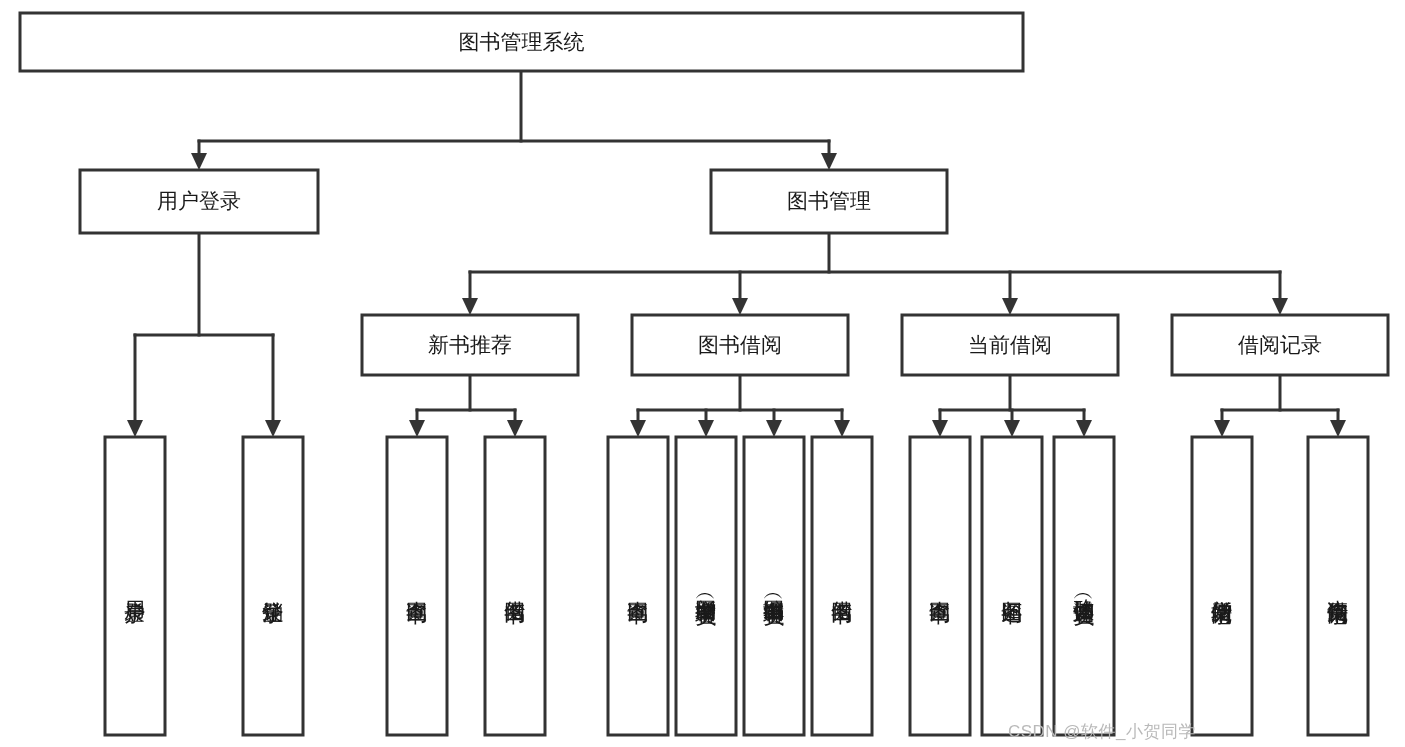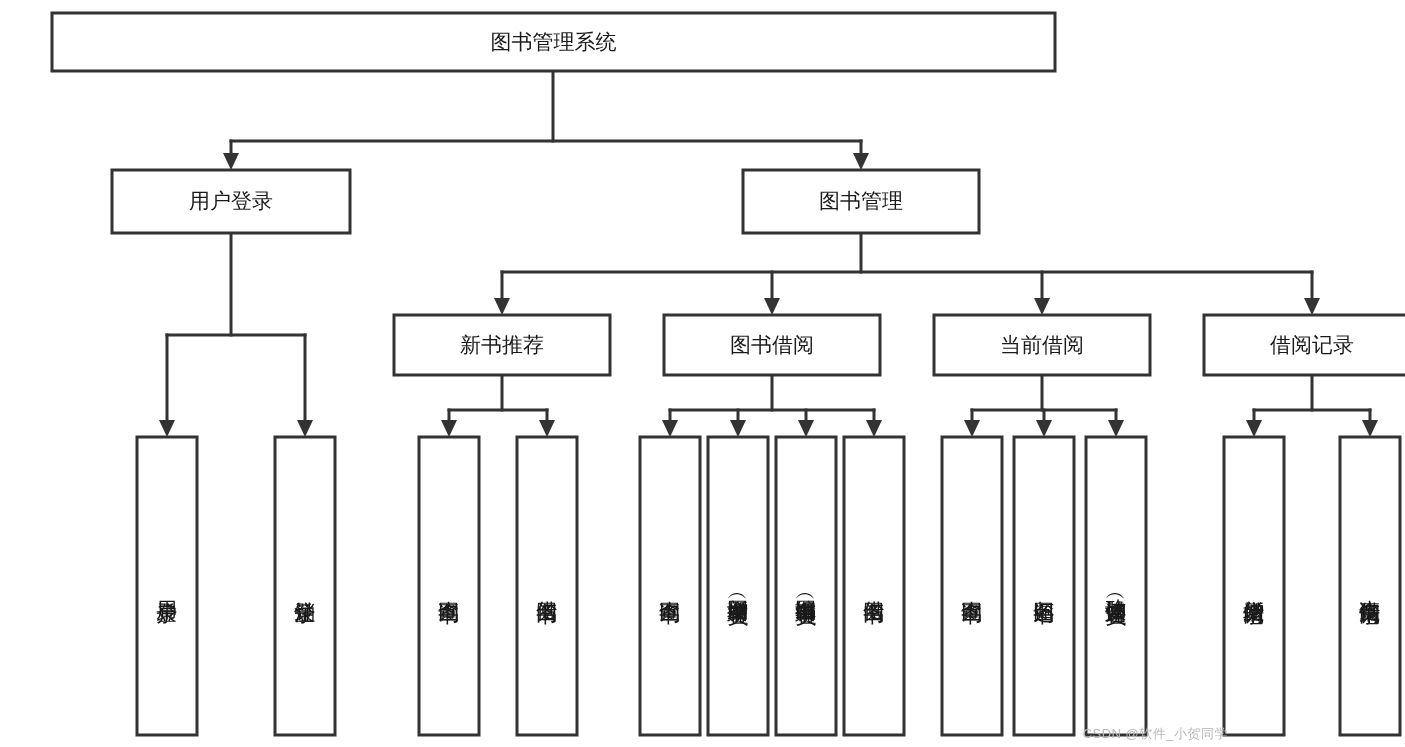--- a/index.html
+++ b/index.html
@@ -12,21 +12,20 @@
     height: 747px;
     font-family: "Liberation Sans", "DejaVu Sans", sans-serif;
     overflow: hidden;
     position: relative;
   }
   #diagram-root {
     position: relative;
     width: 1204px;
     height: 747px;
     background: #ffffff;
-    margin-left: 32px;
   }
   svg.chart-canvas {
     position: absolute;
     left: 0;
     top: 0;
     width: 1405px;
     height: 747px;
     display: block;
   }
   .node-box {
@@ -66,21 +65,21 @@
     align-items: center;
     justify-content: center;
     pointer-events: none;
     user-select: none;
   }
   .watermark {
     position: absolute;
     right: 8px;
     bottom: 4px;
     font-family: "Liberation Sans", "DejaVu Sans", sans-serif;
-    font-size: 13px;
+    font-size: 17px;
     color: #b9b9b9;
     letter-spacing: 0.5px;
     white-space: nowrap;
   }
 </style>
 </head>
 <body>
 
 <div id="diagram-root">
   <svg class="chart-canvas" viewBox="0 0 1405 747" xmlns="http://www.w3.org/2000/svg">

